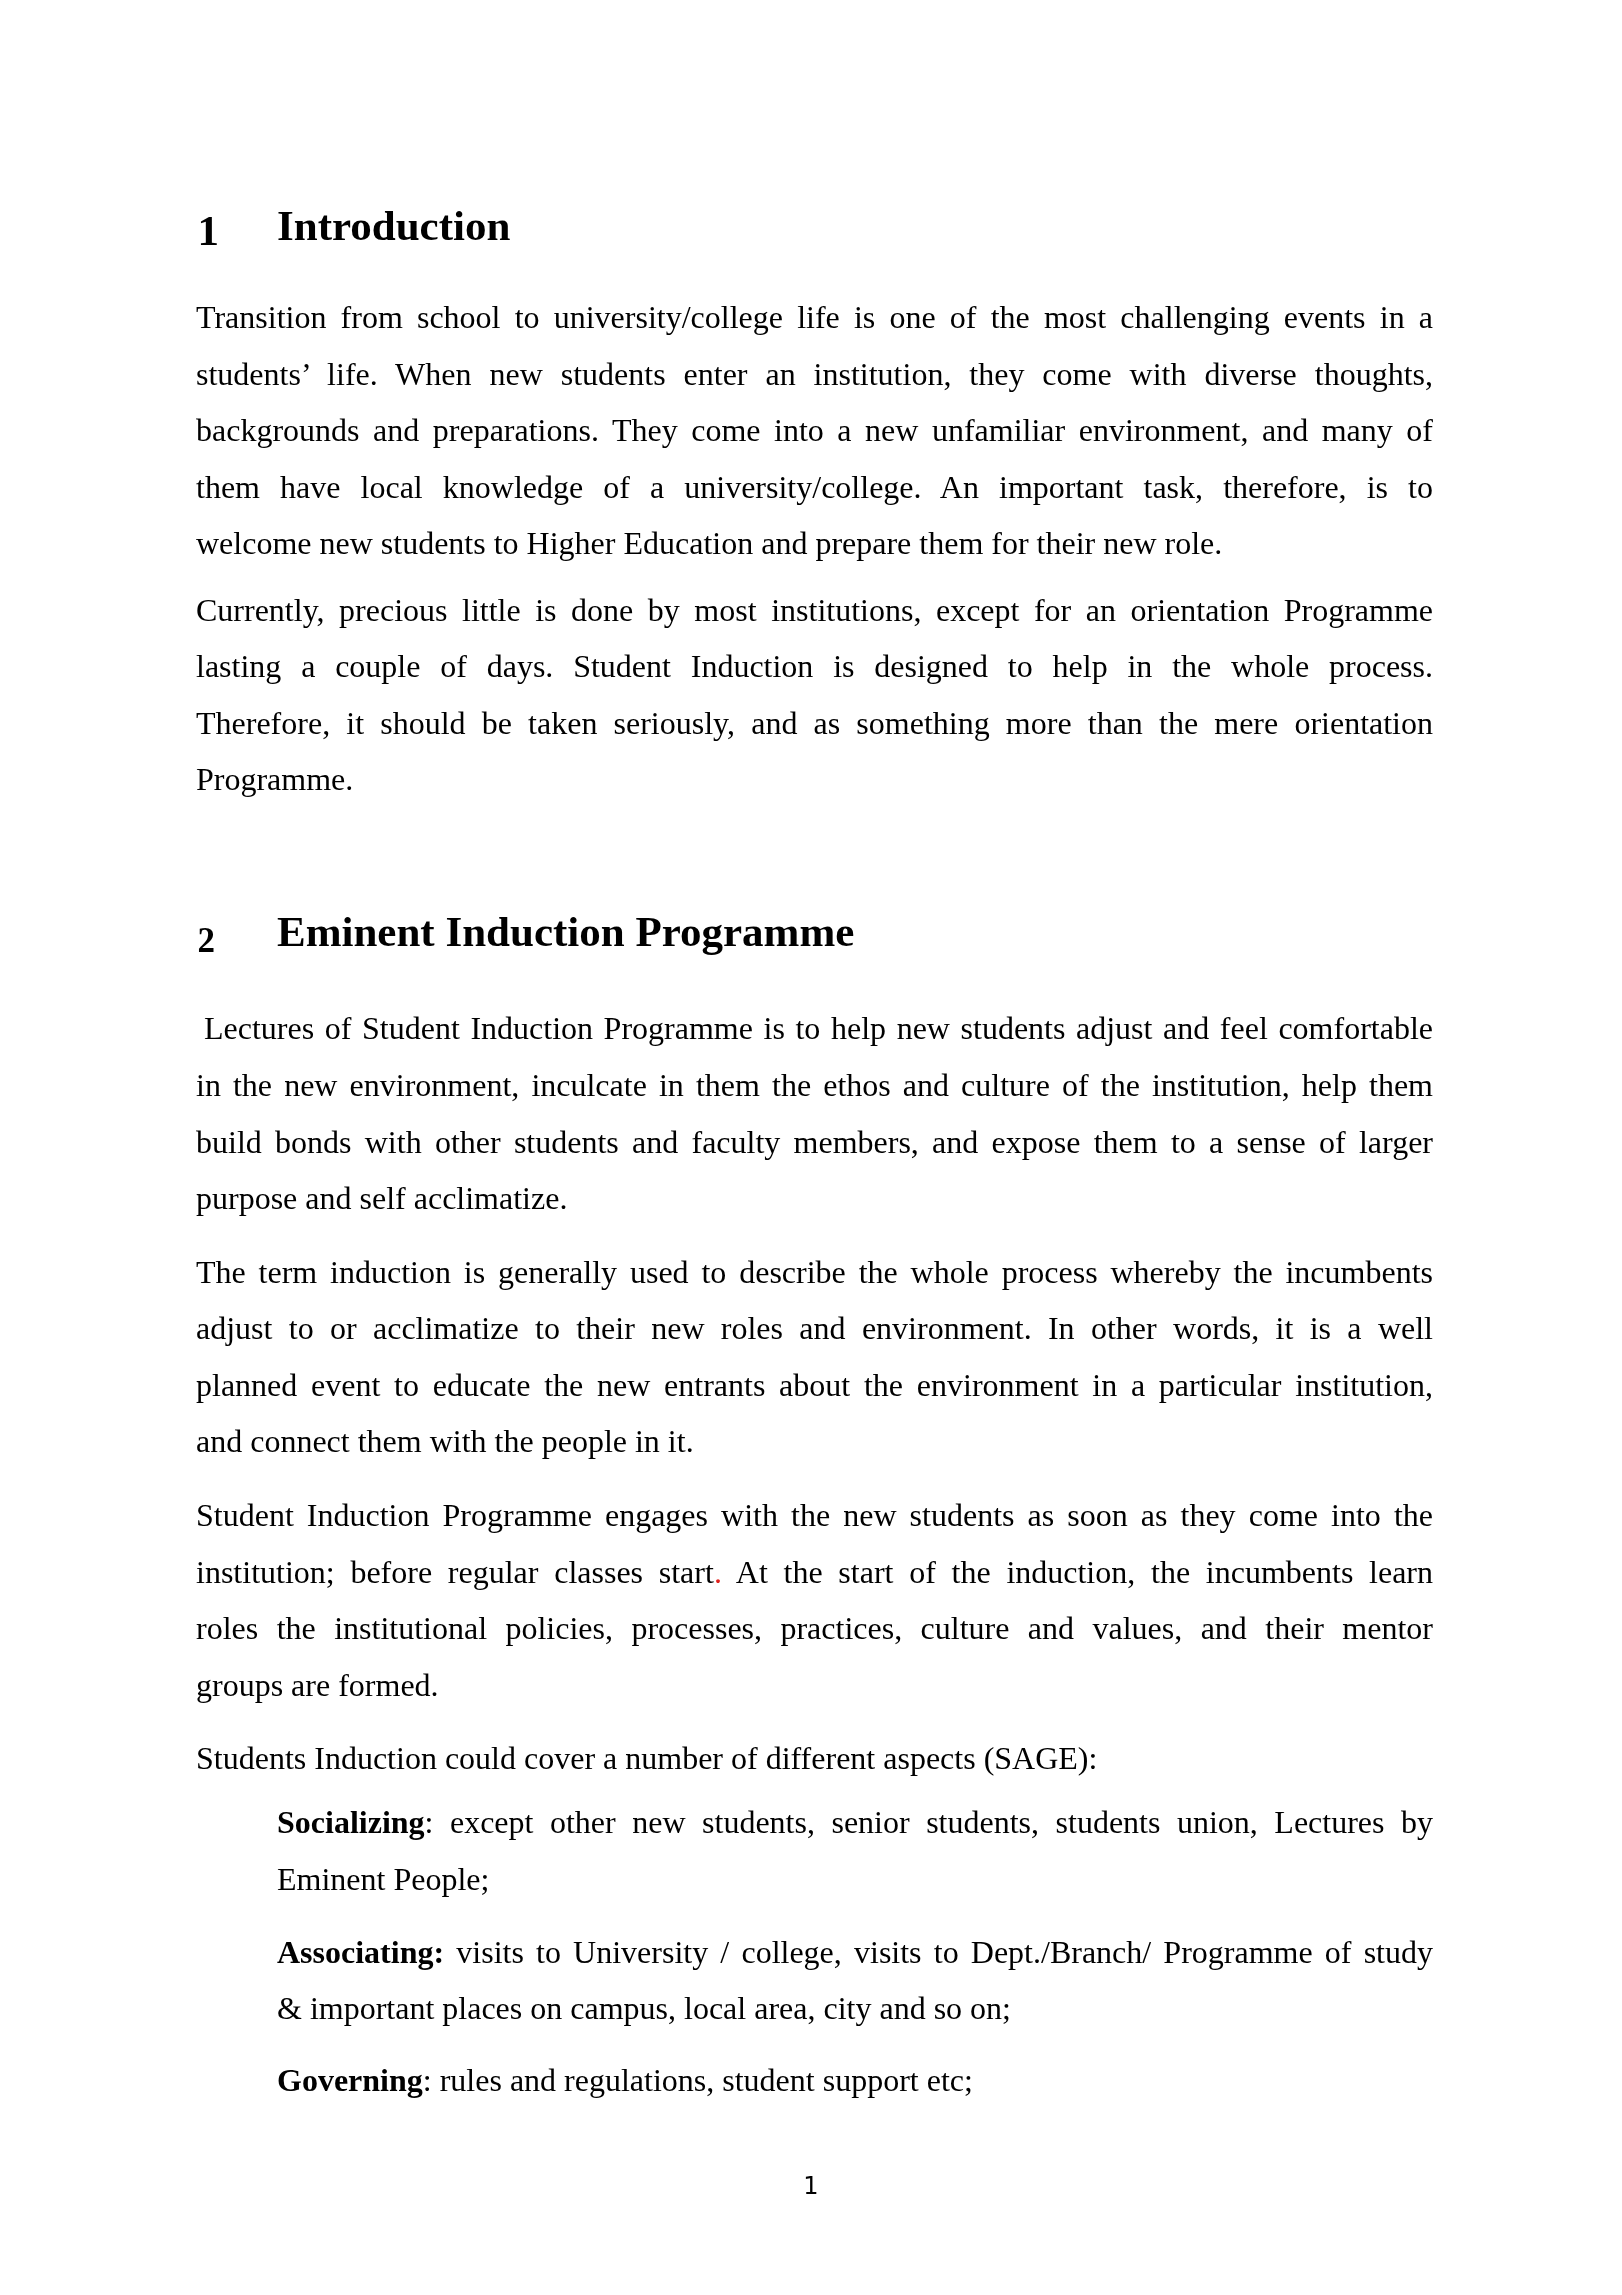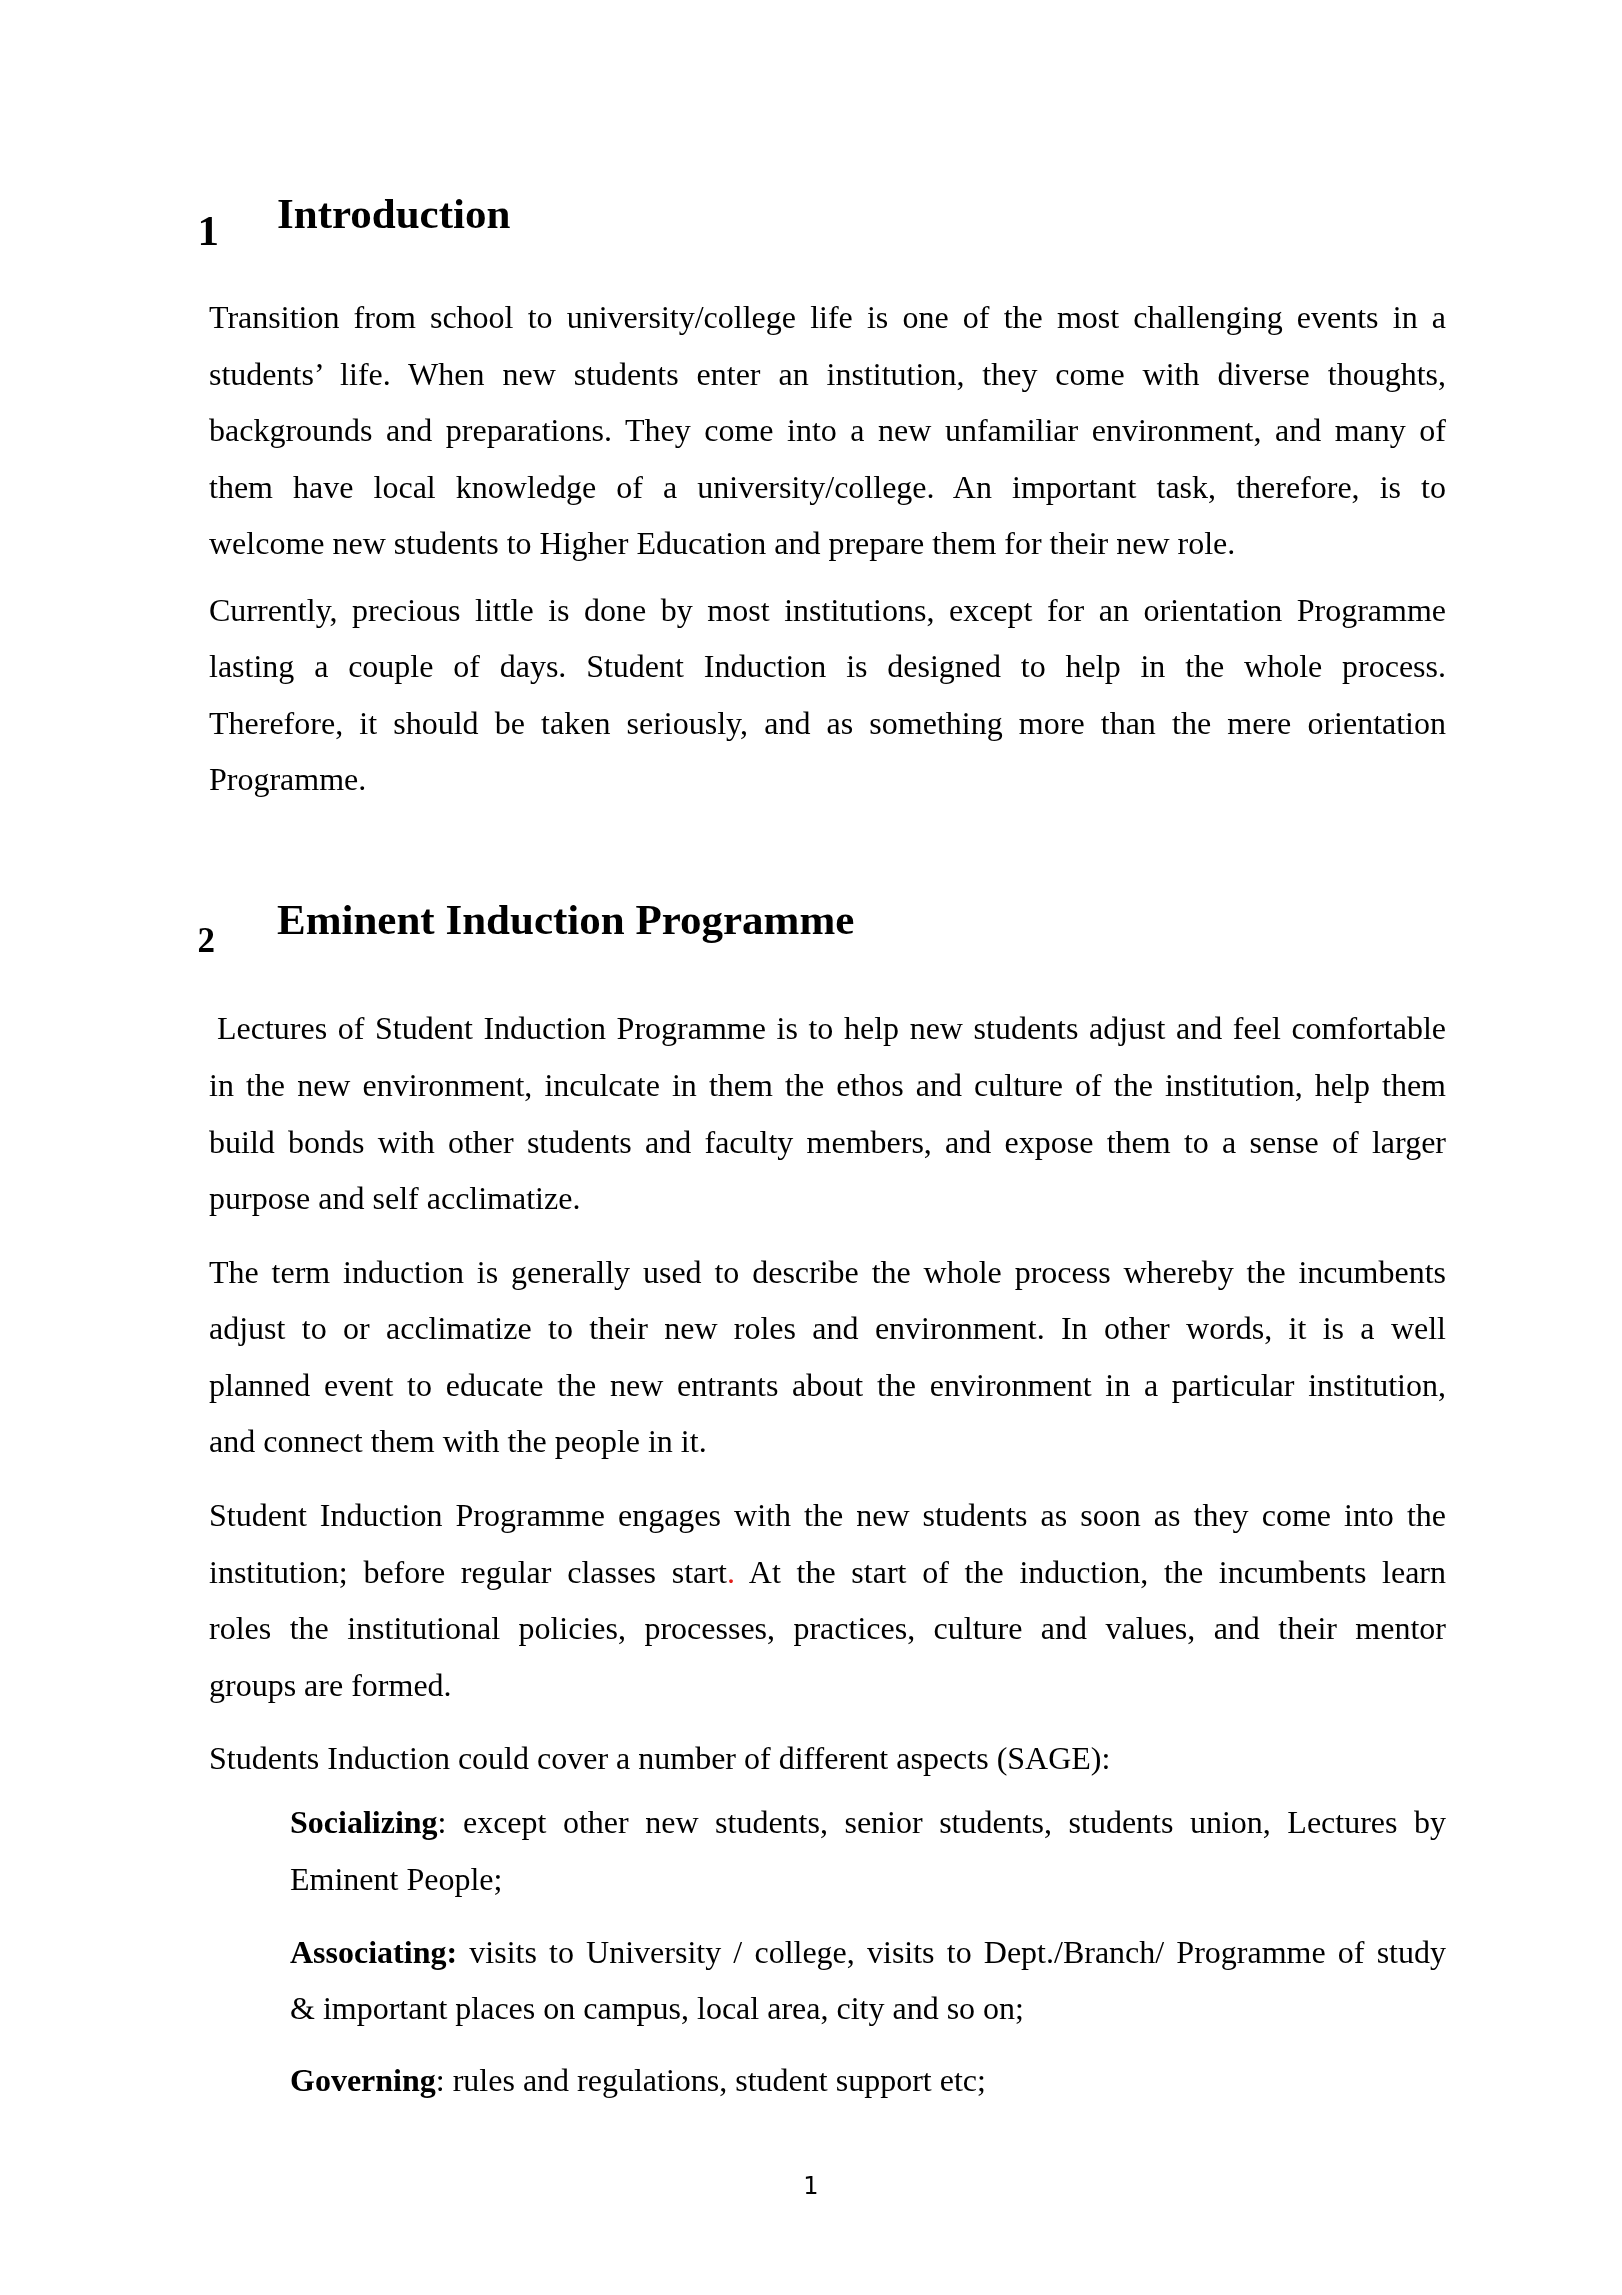--- a/index.html
+++ b/index.html
@@ -1,30 +1,30 @@
 <!DOCTYPE html>
 <html style="font-size:12.7px"><head>
 <meta charset="utf-8">
 <style>
   html, body { margin: 0; padding: 0; background: #ffffff; }
   body { width: 1622px; height: 2295px; position: relative; overflow: hidden;
          font-family: "Liberation Serif", "DejaVu Serif", serif; color: #000000; }
   .page { position: absolute; left: 0; top: 0; width: 1622px; height: 2295px; background: #ffffff; }
   .heading { position: absolute; left: 196px; font-weight: bold; white-space: nowrap; line-height: 1; }
   .heading .num { position: absolute; left: 1.6px; bottom: 0; }
-  .heading .title { position: absolute; left: 81px; bottom: 17px; font-size: 43px; }
+  .heading .title { position: absolute; left: 81px; bottom: 5px; font-size: 43px; }
   .h1 { top: 252px; height: 0; }
   .h1 .num { font-size: 43px; }
   .h2 { top: 958px; height: 0; }
   .h2 .num { font-size: 35px; }
   .para { position: absolute; left: 196px; width: 1237px; font-size: 32px; }
   .para.list { left: 277px; width: 1156px; }
   .line { position: absolute; left: 0; width: 100%; height: 0; white-space: nowrap; }
   .line span.txt { position: absolute; left: 0; bottom: 0; width: 100%; line-height: 1;
-                   display: block; text-align: justify; text-align-last: justify; white-space: normal; margin-left: 13px; }
+                   display: block; text-align: justify; text-align-last: justify; white-space: normal; }
   .line.last span.txt { text-align-last: left; }
   .red { color: #e0201c; }
   b { font-weight: bold; }
   .page-number { position: absolute; top: 2174px; left: 0; width: 1622px; text-align: center;
                  font-family: "DejaVu Sans", "Liberation Sans", sans-serif; font-size: 24px; line-height: 1; }
 </style>
 </head>
 <body>
 
 <div class="page">

